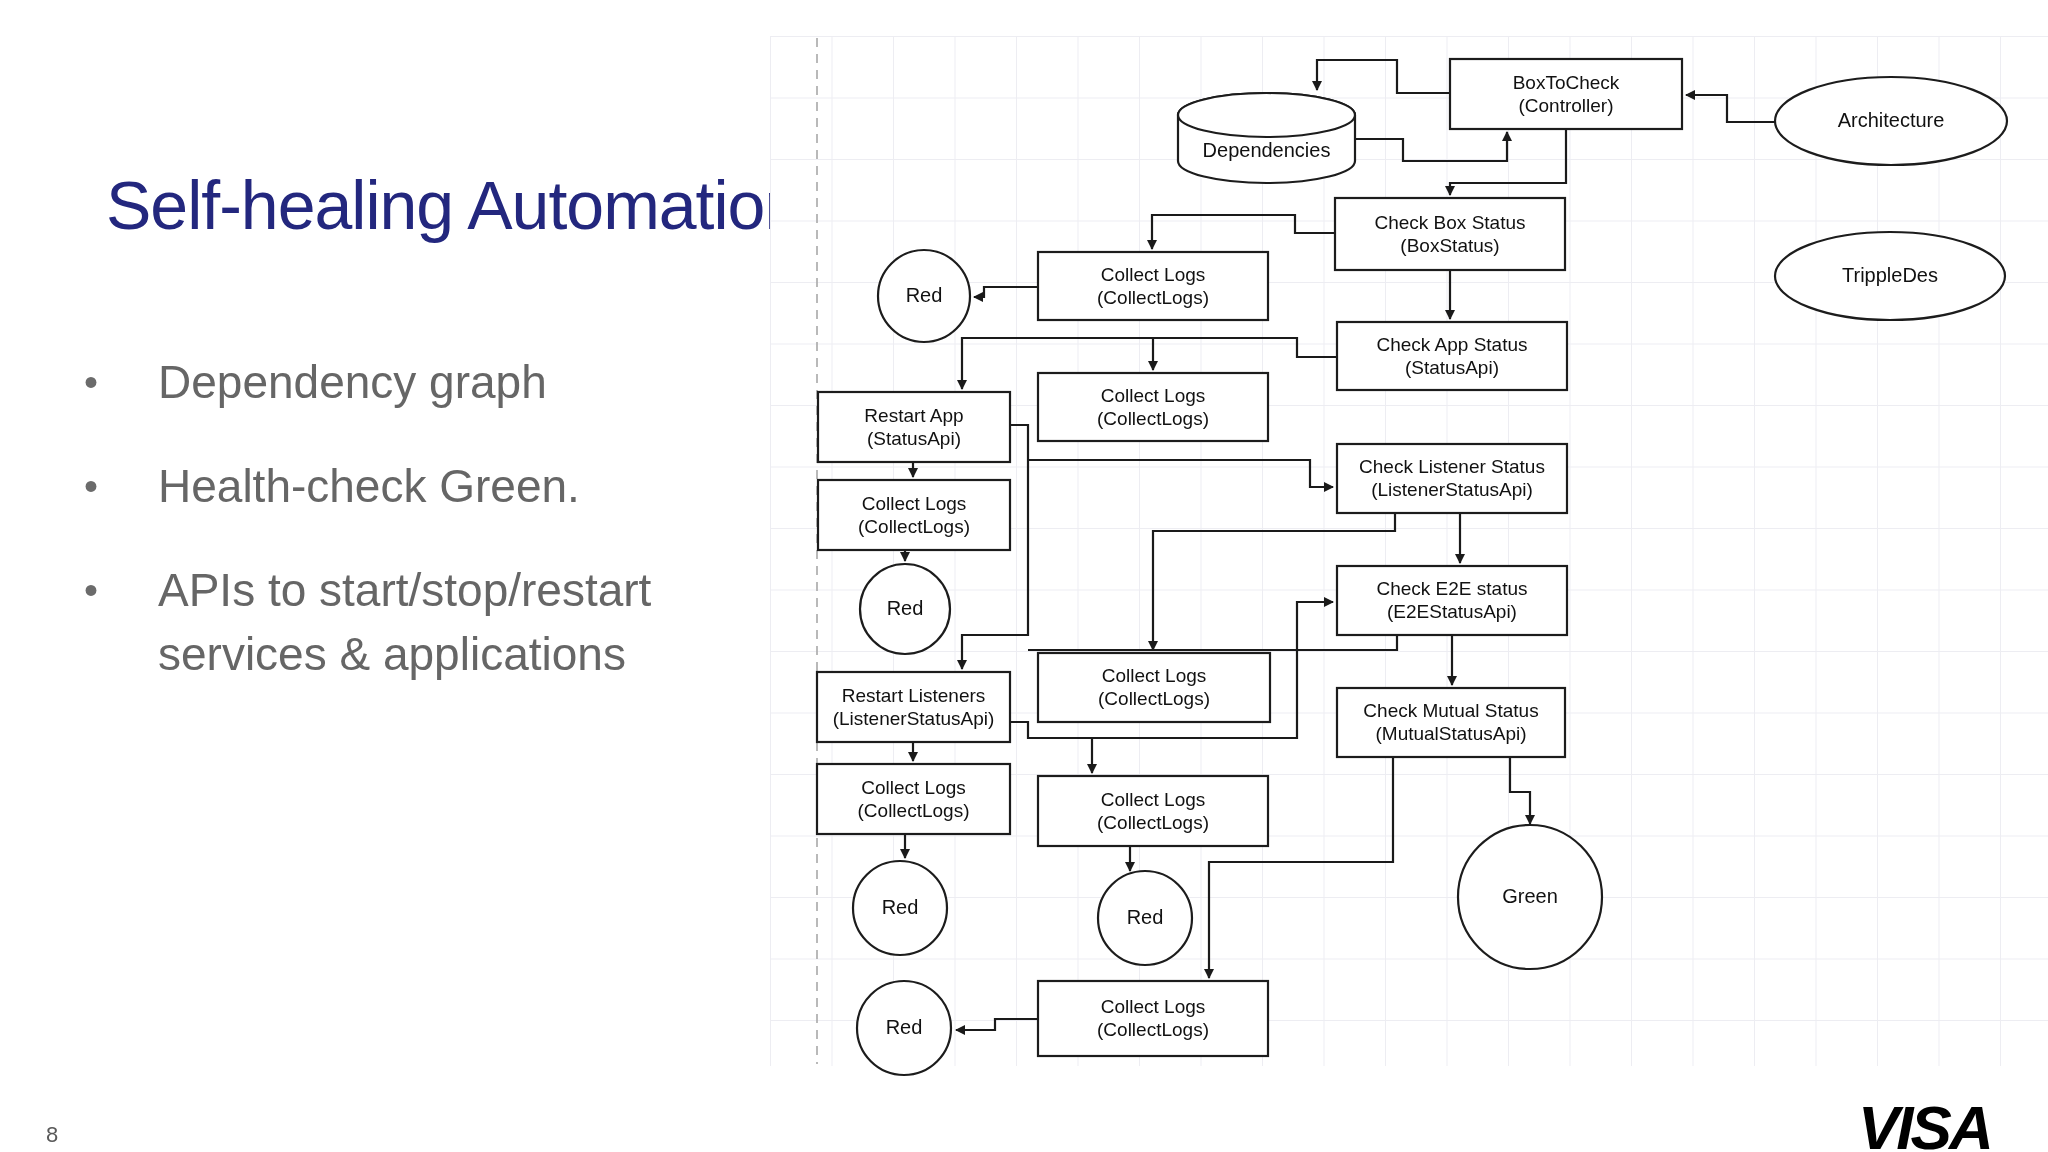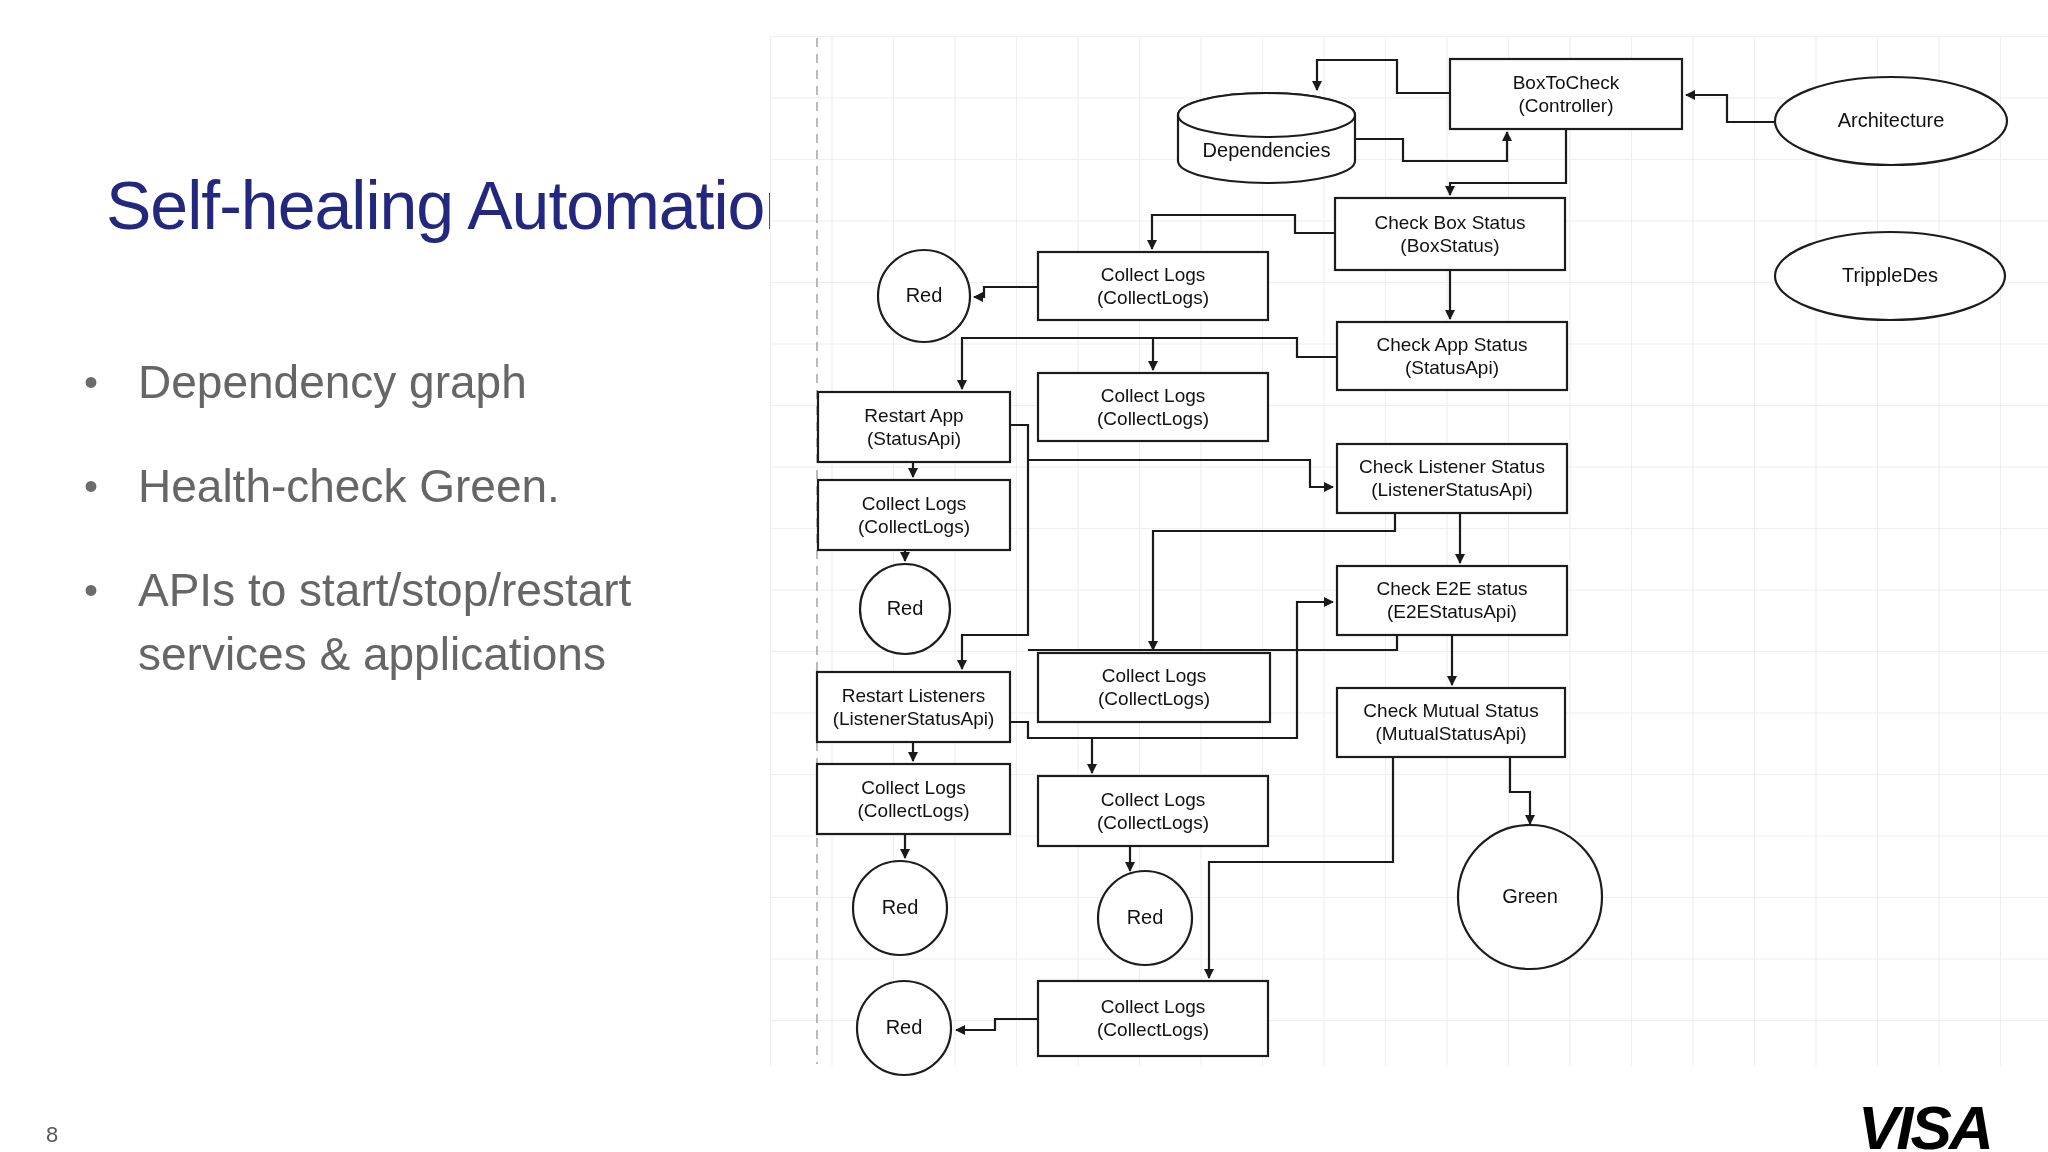--- a/index.html
+++ b/index.html
@@ -8,21 +8,21 @@
     background:#ffffff;font-family:"Liberation Sans", sans-serif;
   }
   .slide-title{
     position:absolute;left:106px;top:166px;z-index:1;
     font-size:68px;color:#23277e;white-space:nowrap;letter-spacing:-1px;
   }
   .bullets{position:absolute;left:84px;top:350px;z-index:1;width:580px;}
   .bullet-item{display:flex;align-items:flex-start;margin-bottom:40px;
     font-size:46px;color:#666666;line-height:64px;}
   .bullet-dot{width:54px;flex:0 0 54px;font-size:40px;color:#6b6b6b;}
-  .bullet-text{flex:1;}
+  .bullet-text{flex:1;margin-left:20px;}
   .diagram-panel{
     position:absolute;left:770px;top:36px;width:1278px;height:1030px;z-index:2;
     background-color:#ffffff;
     background-image:
       linear-gradient(to right, #ededf2 1px, transparent 1px),
       linear-gradient(to bottom, #ededf2 1px, transparent 1px);
     background-size:61.5px 61.5px;
   }
   svg.diagram-svg{position:absolute;left:0;top:0;z-index:3;pointer-events:none;}
   .page-number{position:absolute;left:46px;top:1122px;z-index:4;

